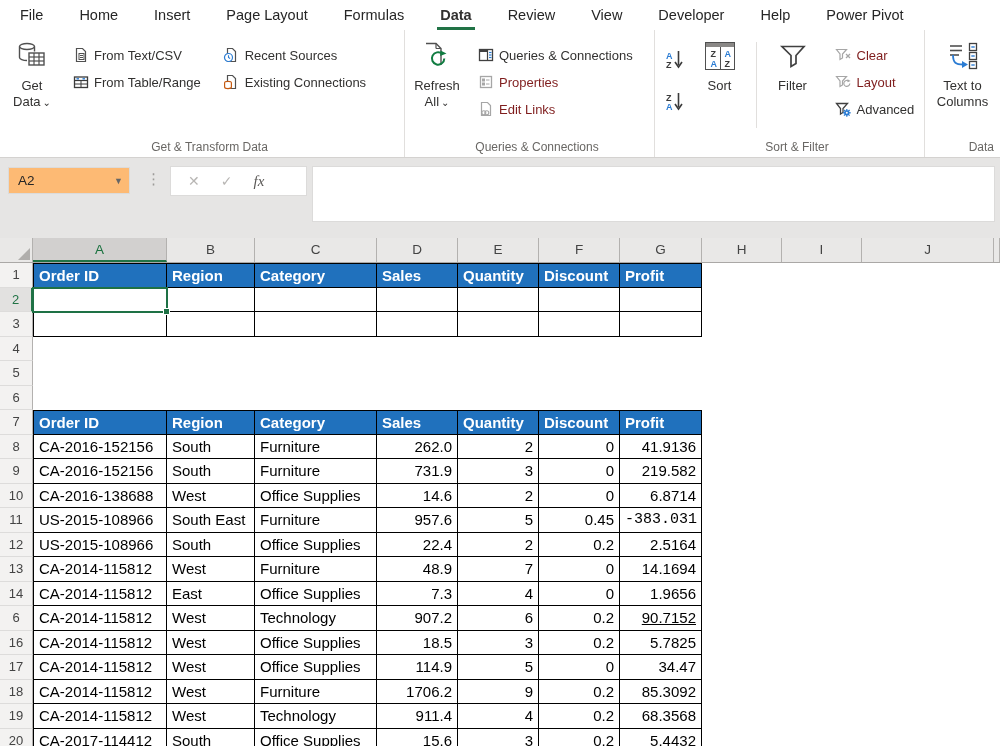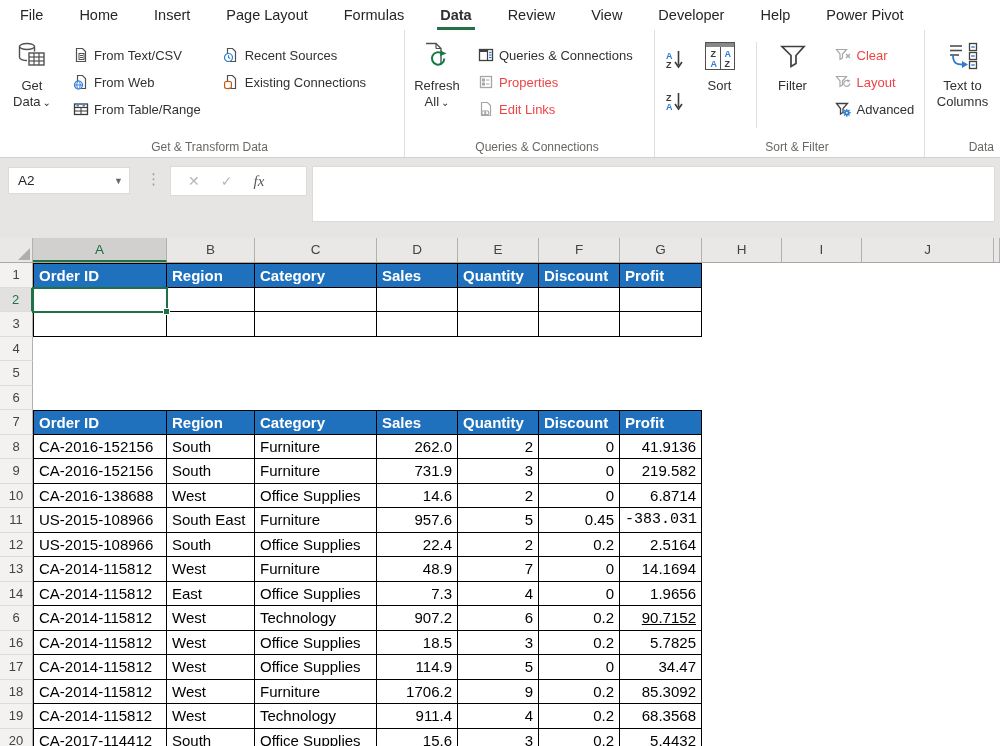--- a/index.html
+++ b/index.html
@@ -18,34 +18,34 @@
   .rgroup{position:relative;height:100%;border-right:1px solid #e1dfdd}
   .g1{width:405px}.g2{width:250px}.g3{width:270px}.g4{width:75px;border-right:none}
   .glabel{position:absolute;bottom:3px;left:15px;right:0;text-align:center;font-size:12px;color:#696764;white-space:nowrap}
   .gbody{display:flex;height:104px;padding-top:8px}
   .bigbtn{display:flex;flex-direction:column;align-items:center;justify-content:flex-start;width:56px;cursor:default}
   .bigbtn .bicon{height:36px;display:flex;align-items:center;justify-content:center}
   .bigbtn .blabel{text-align:center;line-height:16px;margin-top:4px}
   .chev{font-size:10px;color:#323130;margin-left:2px}
   .scol{display:flex;flex-direction:column;gap:3px;padding-top:5px}
   .sbtn{display:flex;align-items:center;gap:5px;height:24px;padding:0 4px;white-space:nowrap;cursor:default}
-  .sbtn.dis{color:#ef4444}
+  .sbtn.dis{color:#7f1d1d}
   .sic{width:17px;height:17px;display:inline-flex;align-items:center;justify-content:center;flex:none}
   .azbtn{display:flex;align-items:center;gap:1px;height:30px;padding:2px 3px;cursor:default}
   .azletters{display:flex;flex-direction:column;font-size:9px;font-weight:700;line-height:9px;font-family:"Liberation Sans",sans-serif}
   .lb{color:#2b7cd3}.ld{color:#3b3b3b}
   .minisep{width:1px;background:#e1dfdd;height:86px;margin:4px 8px 0}
   .sorticon{position:relative;width:30px;height:28px;border:1px solid #505050;background:#fff}
   .sorticon .band{position:absolute;top:0;left:0;right:0;height:4px;background:#8a8886}
   .sorticon .vline{position:absolute;top:4px;bottom:0;left:50%;width:1px;background:#505050}
   .sorticon span{position:absolute;font-size:9px;font-weight:700;line-height:9px}
 
   
   .fbar{position:relative;height:80px;background:#e6e5e4}
-  .namebox{position:absolute;left:8px;top:9px;width:122px;height:27px;background:#ffffff;border:1px solid #dcdbda;display:flex;align-items:center;padding-left:9px;font-size:13.5px;color:#262626}
+  .namebox{position:absolute;left:8px;top:9px;width:122px;height:27px;background:#fdba74;border:1px solid #dcdbda;display:flex;align-items:center;padding-left:9px;font-size:13.5px;color:#262626}
   .nb-chev{margin-left:auto;margin-right:6px;font-size:9px;color:#666}
   .fdots{position:absolute;left:146px;top:12px;color:#9d9b99;font-size:15px;letter-spacing:0}
   .fbtns{position:absolute;left:170px;top:8px;width:137px;height:30px;background:#fff;border:1px solid #dcdbda;display:flex;align-items:center;gap:21px;padding-left:17px;font-size:14px}
   .fx-x,.fx-c{color:#b8b6b4;font-size:14px}
   .fx-f{color:#5a5856;font-family:"Liberation Serif",serif;font-style:italic;font-size:15px}
   .finput{position:absolute;left:312px;top:8px;width:683px;height:56px;background:#fff;border:1px solid #dcdbda}
 
   
   .sheet{position:absolute;top:238px;left:0;width:1000px;height:508px;background:#fff}
   .colstrip{display:flex;height:25px;background:#e9e8e7;border-bottom:1px solid #aaa8a6}
@@ -107,31 +107,20 @@
           <div class="sbtn">
             <span class="sic">
                 <svg width="16" height="16" viewBox="0 0 16 16">
                   <path d="M3.5 1.5h6l3 3v10h-9z" fill="#fff" stroke="#505050" stroke-width="1.2"></path>
                   <rect x="6" y="6.5" width="5" height="6" fill="#fff" stroke="#505050"></rect>
                   <line x1="7" y1="8.5" x2="10" y2="8.5" stroke="#505050"></line>
                   <line x1="7" y1="10.5" x2="10" y2="10.5" stroke="#505050"></line>
                 </svg>
               </span>
             <span>From Text/CSV</span>
-          </div>
-          <div class="sbtn">
-            <span class="sic">
-                <svg width="16" height="16" viewBox="0 0 16 16">
-                  <path d="M4.5 1.5h5l3 3v10h-8z" fill="#fff" stroke="#505050" stroke-width="1.2"></path>
-                  <circle cx="5.5" cy="11" r="4" fill="#fff" stroke="#2b7cd3" stroke-width="1.2"></circle>
-                  <ellipse cx="5.5" cy="11" rx="1.7" ry="4" fill="none" stroke="#2b7cd3" stroke-width="0.9"></ellipse>
-                  <line x1="1.5" y1="11" x2="9.5" y2="11" stroke="#2b7cd3" stroke-width="0.9"></line>
-                </svg>
-              </span>
-            <span>From Web</span>
           </div>
           <div class="sbtn">
             <span class="sic">
                 <svg width="16" height="16" viewBox="0 0 16 16">
                   <rect x="1.5" y="3" width="13" height="10.5" fill="#fff" stroke="#3b3b3b" stroke-width="1.3"></rect>
                   <line x1="1.5" y1="6.5" x2="14.5" y2="6.5" stroke="#3b3b3b" stroke-width="1.2"></line>
                   <line x1="1.5" y1="10" x2="14.5" y2="10" stroke="#3b3b3b" stroke-width="1"></line>
                   <line x1="8" y1="6.5" x2="8" y2="13.5" stroke="#3b3b3b" stroke-width="1"></line>
                   <line x1="3.5" y1="4.8" x2="6" y2="4.8" stroke="#2b7cd3" stroke-width="1.4"></line>
                   <line x1="9.5" y1="4.8" x2="12" y2="4.8" stroke="#2b7cd3" stroke-width="1.4"></line>

